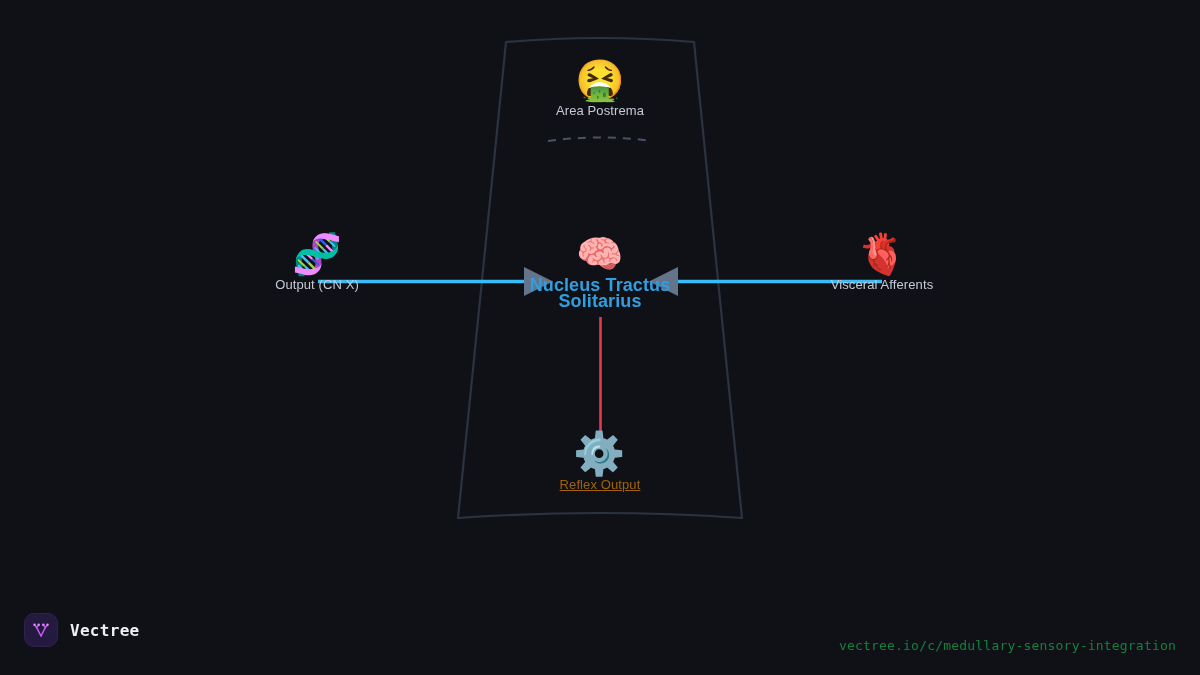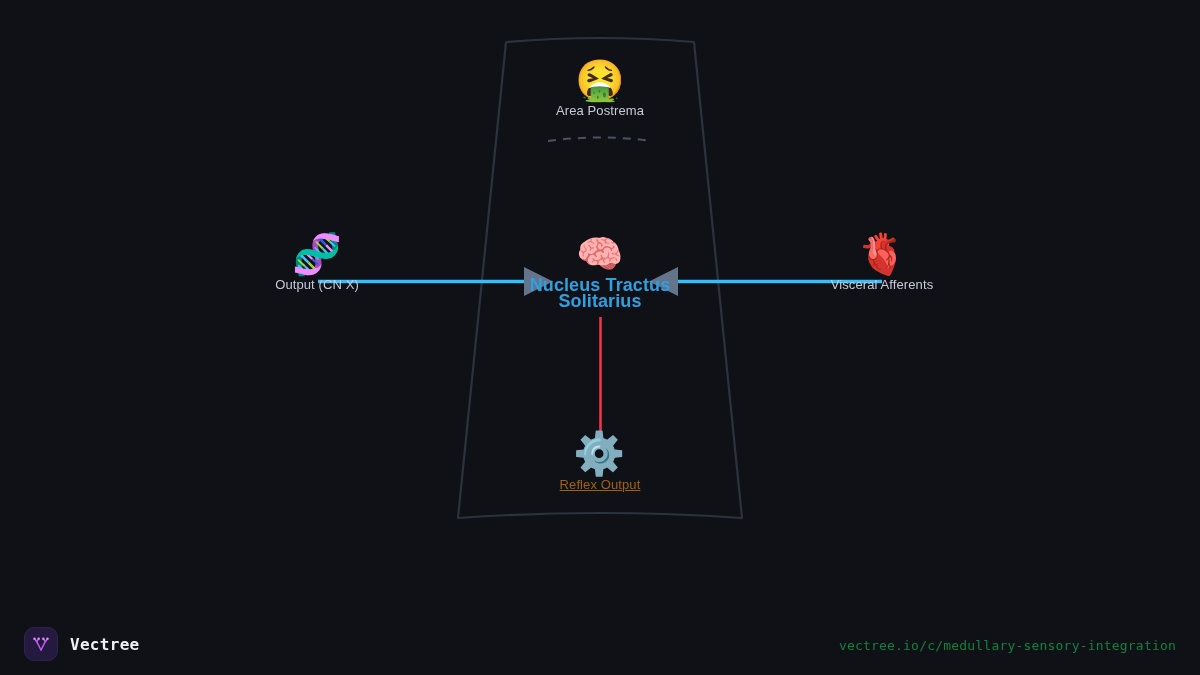--- a/index.html
+++ b/index.html
@@ -88,20 +88,21 @@
     left: 0;
     bottom: 0;
     width: 1200px;
     padding: 0 24px 14px 24px;
   }
 
   #brand-row {
     display: flex;
     align-items: center;
     gap: 12px;
+    margin-bottom: 14px;
   }
 
   #brand-logo {
     width: 34px;
     height: 34px;
     border-radius: 10px;
     background: #241a3f;
     border: 1px solid #2e2350;
     display: flex;
     align-items: center;

